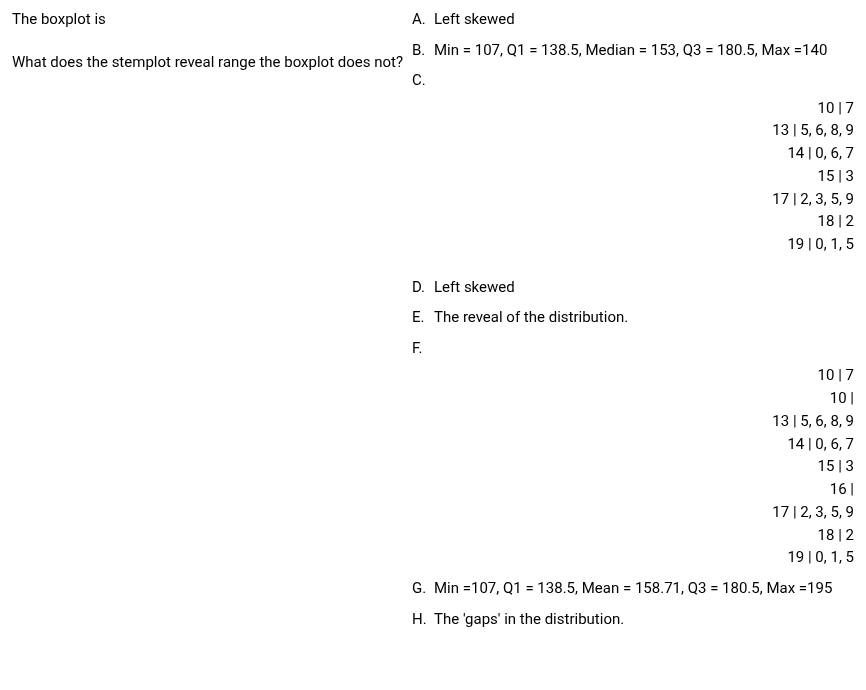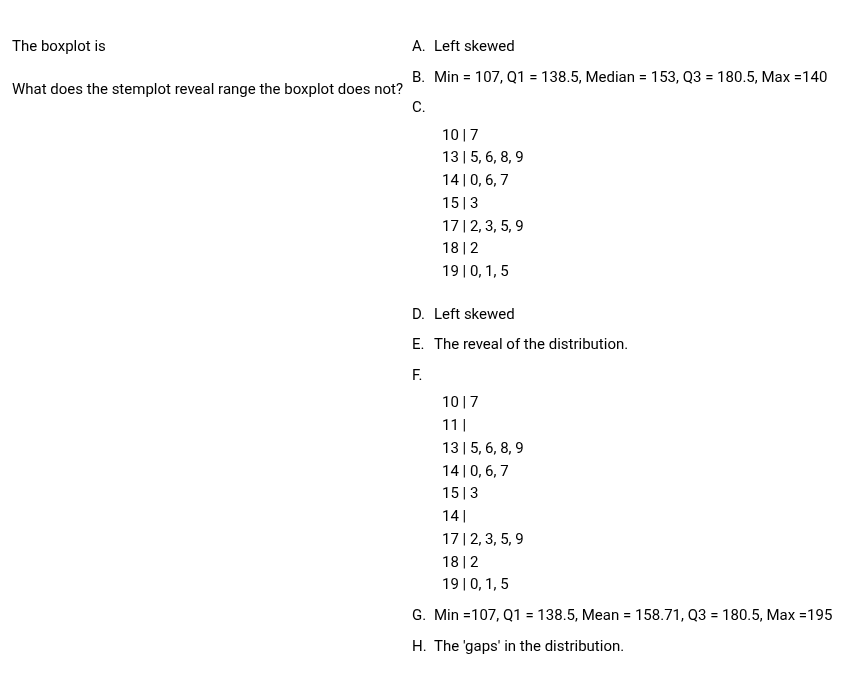--- a/index.html
+++ b/index.html
@@ -14,21 +14,20 @@
       color: #000;
       background: #fff;
       width: 866px;
       height: 690px;
       padding: 8px 12px;
     }
     .container {
       display: flex;
       flex-direction: row;
       gap: 0;
-      margin-top: 27px;
     }
     .left-col {
       width: 400px;
       flex-shrink: 0;
     }
     .right-col {
       flex: 1;
     }
     .question {
       margin-bottom: 20px;
@@ -44,20 +43,21 @@
     }
     .answer-text {
       flex: 1;
     }
     .stemplot {
       margin-left: 30px;
       line-height: 1.45;
     }
     .stemplot-line {
       margin-bottom: 1px;
+      text-align: right;
     }
     .answer-block {
       margin-bottom: 8px;
     }
   </style>
 </head>
 <body>
 
 <div class="container">
   <div class="left-col">
@@ -102,25 +102,25 @@
       <span class="answer-letter">E.</span>
       <span class="answer-text">The reveal of the distribution.</span>
     </div>
 
     <div class="answer-block">
       <div class="answer">
         <span class="answer-letter">F.</span>
       </div>
       <div class="stemplot">
         <div class="stemplot-line">10 | 7</div>
-        <div class="stemplot-line">11 |</div>
+        <div class="stemplot-line">10 |</div>
         <div class="stemplot-line">13 | 5, 6, 8, 9</div>
         <div class="stemplot-line">14 | 0, 6, 7</div>
         <div class="stemplot-line">15 | 3</div>
-        <div class="stemplot-line">14 |</div>
+        <div class="stemplot-line">16 |</div>
         <div class="stemplot-line">17 | 2, 3, 5, 9</div>
         <div class="stemplot-line">18 | 2</div>
         <div class="stemplot-line">19 | 0, 1, 5</div>
       </div>
     </div>
 
     <div class="answer answer-block">
       <span class="answer-letter">G.</span>
       <span class="answer-text">Min =107, Q1 = 138.5, Mean = 158.71, Q3 = 180.5, Max =195</span>
     </div>

